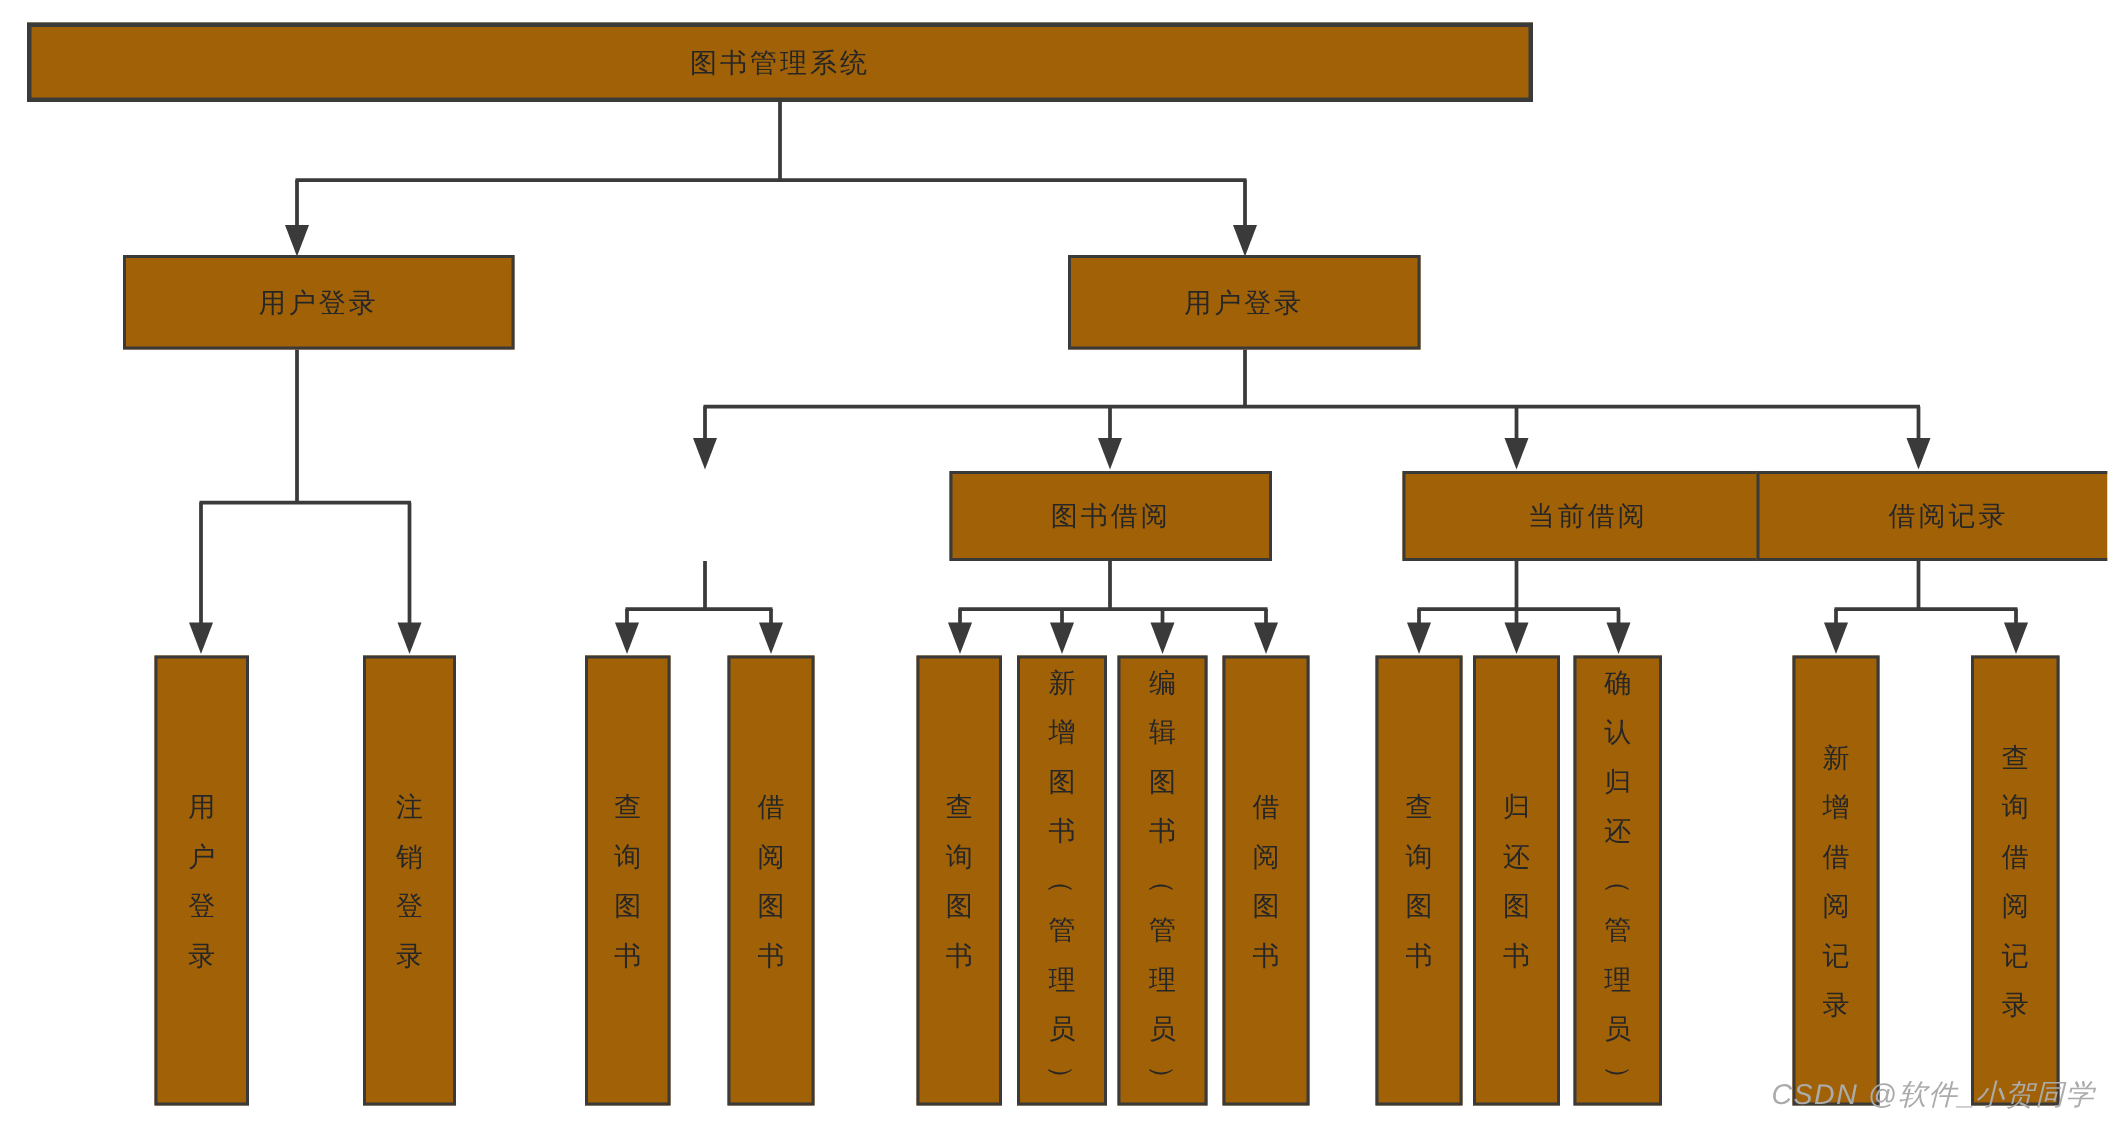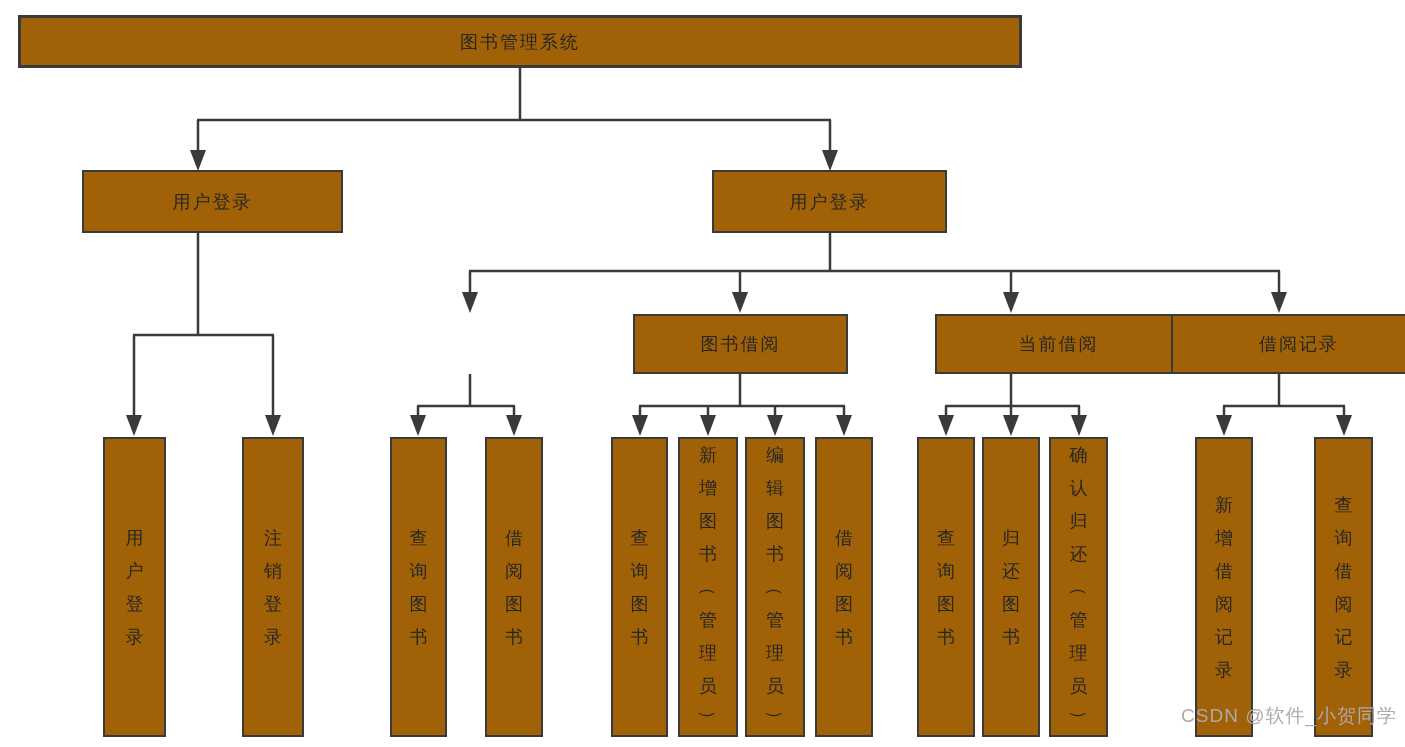--- a/index.html
+++ b/index.html
@@ -9,22 +9,22 @@
   svg.connectors{position:absolute;left:0;top:0;width:1405px;height:747px;pointer-events:none;}
   svg.connectors line{stroke:var(--line);stroke-width:2.5;}
   svg.connectors polygon{fill:var(--line);}
   .box{position:absolute;box-sizing:border-box;border:2px solid var(--line);background:#a16207;
        display:flex;align-items:center;justify-content:center;color:var(--text);}
   .hbox{font-size:18px;letter-spacing:2px;white-space:nowrap;}
   .root{border-width:3px;}
   .vbox{flex-direction:column;gap:15px;font-size:18px;}
   .vchar{display:block;line-height:1;}
   .vchar.paren{transform:rotate(90deg);}
-  .watermark{position:absolute;right:8px;bottom:18px;font-size:19px;color:var(--wm);
-             letter-spacing:1px;white-space:nowrap;}
+  .watermark{position:absolute;right:8px;bottom:4px;font-size:19px;color:var(--wm);
+             letter-spacing:1px;white-space:nowrap;font-style:italic;}
 </style>
 </head>
 <body>
 
 <div class="canvas">
 
   <svg class="connectors" viewBox="0 0 1405 747">
 
     <line x1="520" y1="68" x2="520" y2="121"></line>
     <line x1="197" y1="120" x2="831" y2="120"></line>

